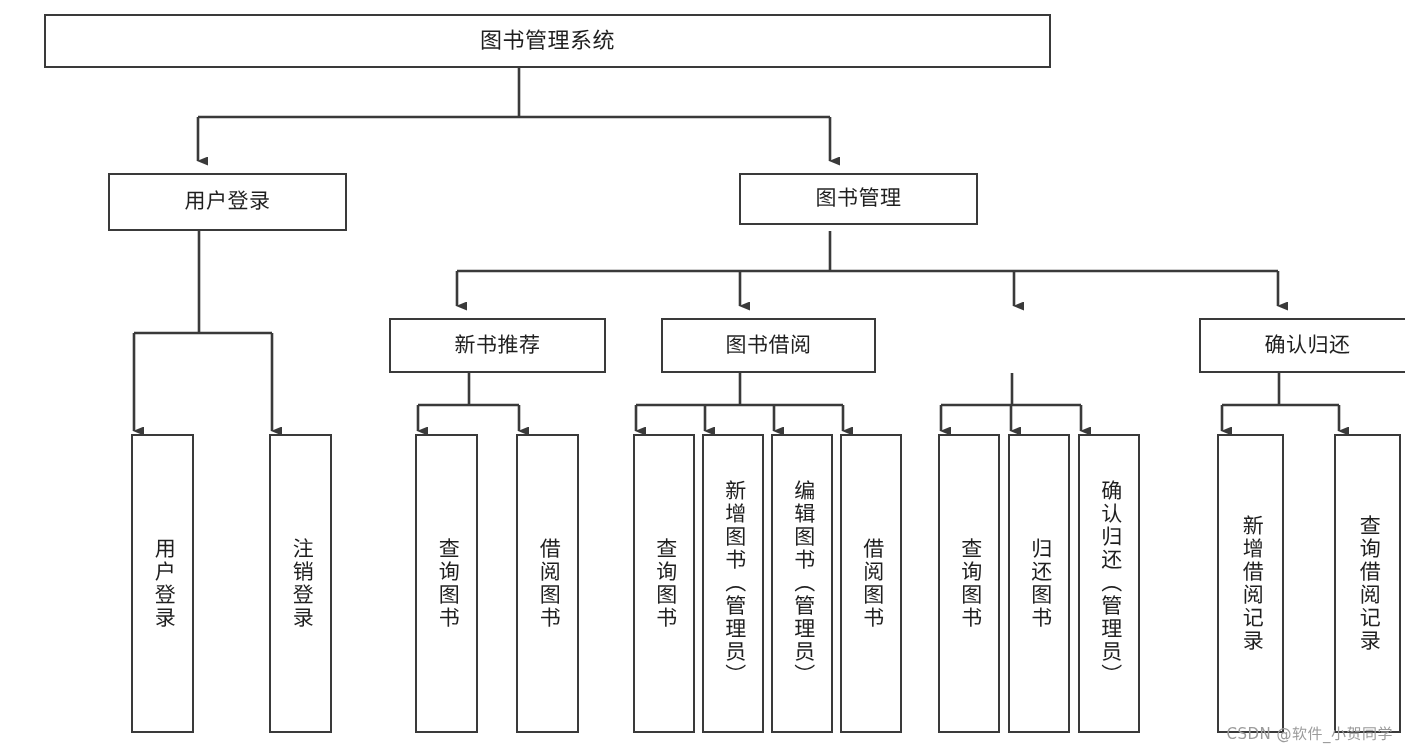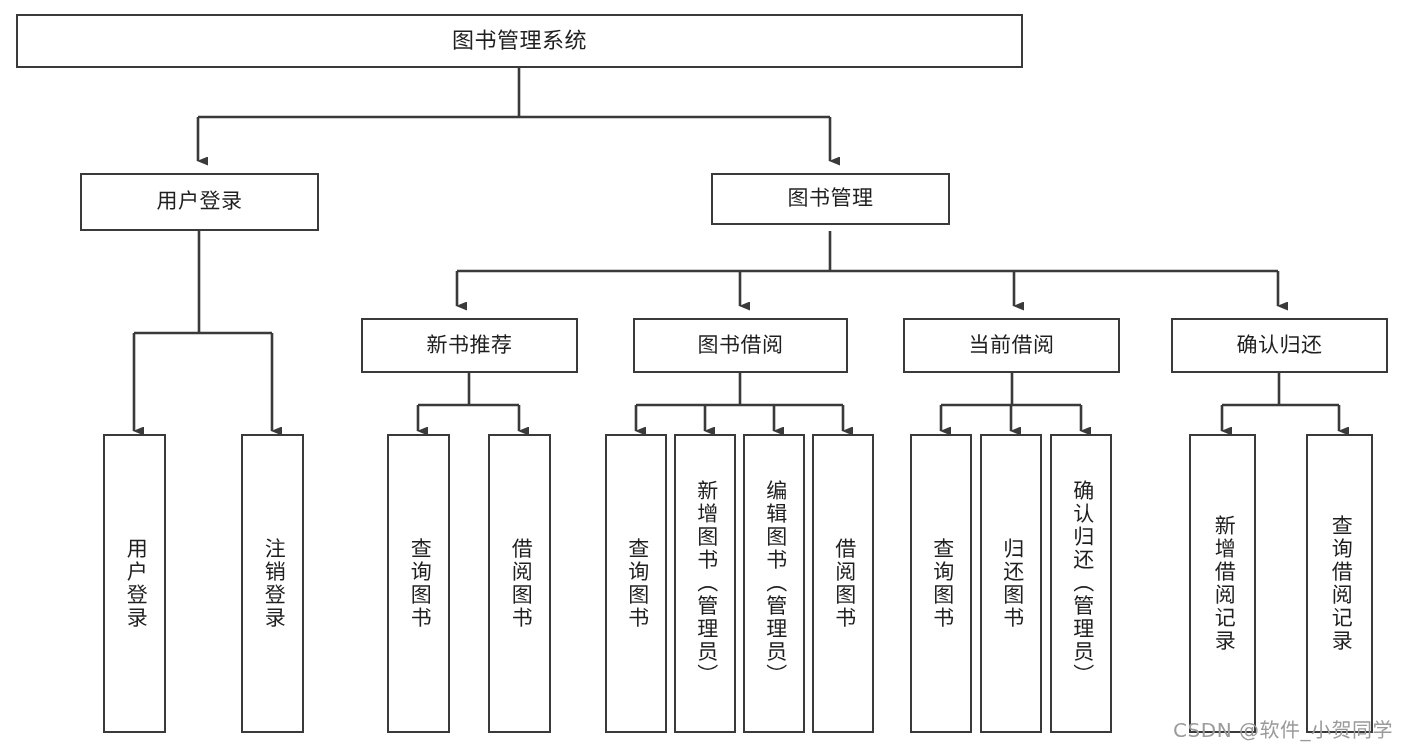--- a/index.html
+++ b/index.html
@@ -29,20 +29,21 @@
   }
   .node {
     position: absolute;
     box-sizing: border-box;
     background: #ffffff;
     border: 2px solid #3a3a3a;
     display: flex;
     align-items: center;
     justify-content: center;
     z-index: 2;
+    margin-left: 28px;
   }
   .node .node-label {
     font-size: 21px;
     line-height: 1.22;
     color: #1f1f1f;
     letter-spacing: 0.5px;
     white-space: nowrap;
     text-align: center;
   }
   .node.leaf {
@@ -59,21 +60,21 @@
     white-space: nowrap;
     max-height: 100%;
   }
   .node.title .node-label {
     font-size: 22px;
   }
   #watermark {
     position: absolute;
     right: 12px;
     bottom: 4px;
-    font-size: 20px;
+    font-size: 15px;
     color: #9b9b9b;
     letter-spacing: 0.5px;
     z-index: 3;
     white-space: nowrap;
   }
 </style>
 </head>
 <body>
 
 <div id="diagram-root">
@@ -142,23 +143,20 @@
   </div>
 
   <div class="node" style="left:361px; top:318px; width:217px; height:55px;">
     <span class="node-label">新书推荐</span>
   </div>
 
   <div class="node" style="left:633px; top:318px; width:215px; height:55px;">
     <span class="node-label">图书借阅</span>
   </div>
 
-  <div class="node" style="left:903px; top:318px; width:217px; height:55px;">
-    <span class="node-label">当前借阅</span>
-  </div>
 
   <div class="node" style="left:1171px; top:318px; width:217px; height:55px;">
     <span class="node-label">确认归还</span>
   </div>
 
   <div class="node leaf" style="left:103px; top:434px; width:63px; height:299px;">
     <span class="node-label">用户登录</span>
   </div>
   <div class="node leaf" style="left:241px; top:434px; width:63px; height:299px;">
     <span class="node-label">注销登录</span>

